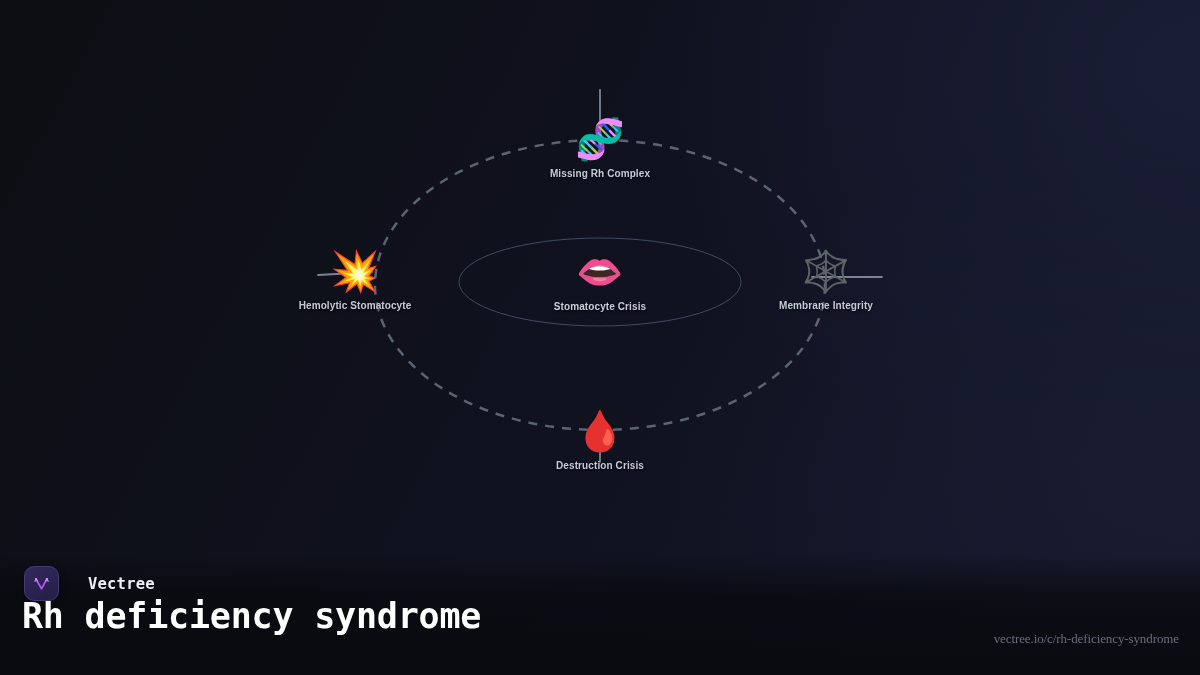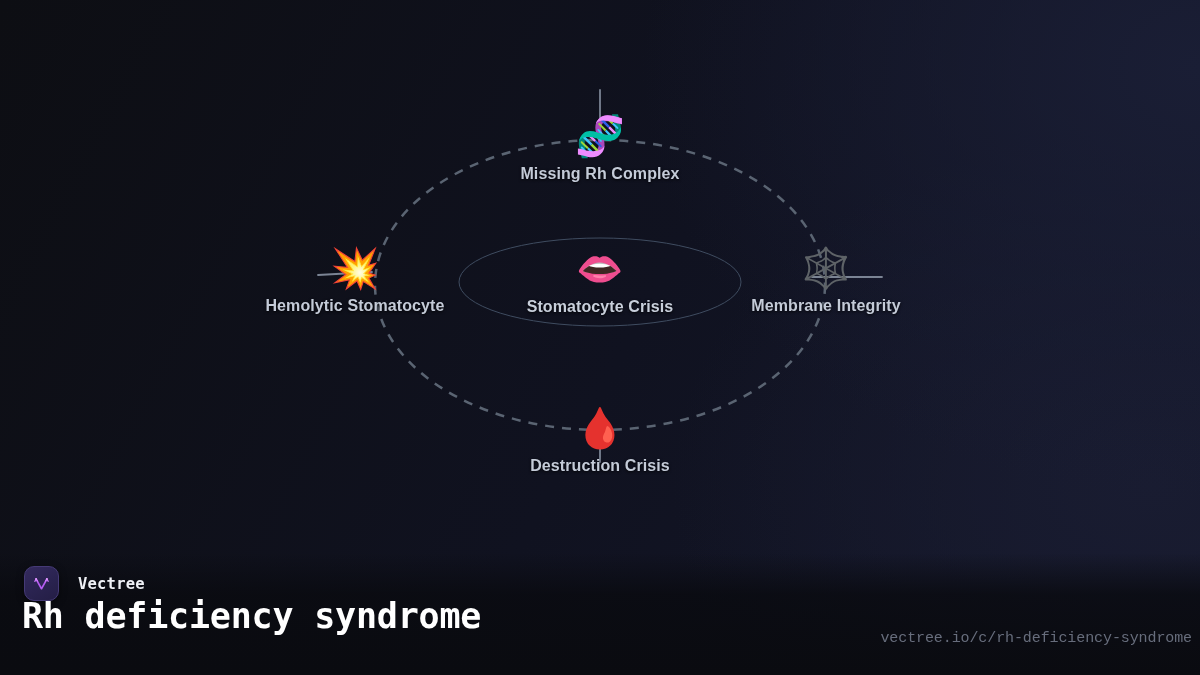--- a/index.html
+++ b/index.html
@@ -43,21 +43,21 @@
     font-size: 40px;
     line-height: 1;
     height: 44px;
     display: flex;
     align-items: center;
     justify-content: center;
     user-select: none;
   }
   .node-label {
     margin-top: 7px;
-    font-size: 16px;
+    font-size: 10px;
     font-weight: bold;
     letter-spacing: 0.1px;
     color: #c4cbd8;
     text-align: left;
     white-space: nowrap;
     text-shadow: 0 1px 3px rgba(0,0,0,.85);
   }
   .node.center .node-emoji { font-size: 38px; }
   .node.center .node-label { color: #c8cfdb; }
 
@@ -71,21 +71,21 @@
     padding: 0 26px 0 24px;
     box-sizing: border-box;
     background: linear-gradient(to bottom, rgba(8,9,13,0) 0%, rgba(9,10,15,.80) 34%, #0a0b10 100%);
   }
   #brand-row {
     position: absolute;
     left: 24px;
     top: 13px;
     display: flex;
     align-items: center;
-    gap: 19px;
+    gap: 29px;
   }
   #brand-mark {
     width: 33px;
     height: 33px;
     border-radius: 10px;
     background: linear-gradient(150deg, #342a5e 0%, #2a2350 55%, #241e45 100%);
     border: 1px solid #453a76;
     display: flex;
     align-items: center;
     justify-content: center;
@@ -105,24 +105,24 @@
     margin: 0;
     font-family: "DejaVu Sans Mono", monospace;
     font-size: 35px;
     font-weight: bold;
     color: #ffffff;
     letter-spacing: -0.2px;
     white-space: nowrap;
   }
   #page-url {
     position: absolute;
-    right: 8px;
+    right: 21px;
     bottom: 28px;
-    font-family: Liberation Mono, monospace;
-    font-size: 15px;
+    font-family: Liberation Serif, serif;
+    font-size: 13px;
     color: #676d7c;
     letter-spacing: -0.1px;
     white-space: nowrap;
   }
 </style>
 </head>
 <body>
 
 <div id="stage">
 

